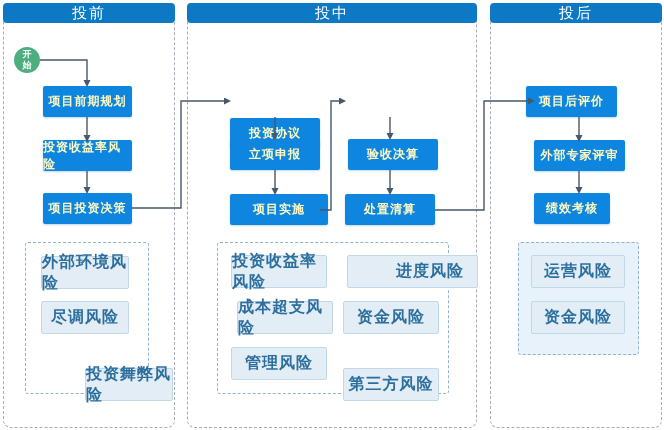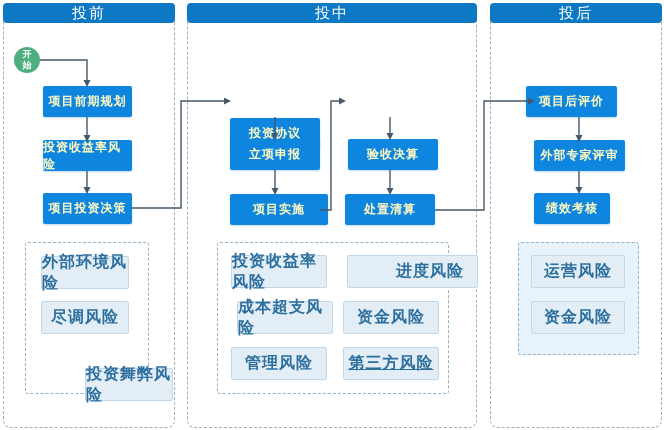--- a/index.html
+++ b/index.html
@@ -78,21 +78,21 @@
   <div class="rbox" style="left:41px;top:256px;width:86px;">外部环境风险</div>
   <div class="rbox" style="left:41px;top:301px;width:86px;">尽调风险</div>
   <div class="rbox" style="left:41px;top:368px;width:86px;margin-left:44px;">投资舞弊风险</div>
 
   <div class="rbox" style="left:231px;top:255px;width:94px;">投资收益率风险</div>
   <div class="rbox" style="left:231px;top:301px;width:94px;margin-left:6px;">成本超支风险</div>
   <div class="rbox" style="left:231px;top:347px;width:94px;">管理风险</div>
 
   <div class="rbox" style="left:347px;top:255px;width:94px;padding-left:35px;">进度风险</div>
   <div class="rbox" style="left:343px;top:301px;width:94px;">资金风险</div>
-  <div class="rbox" style="left:343px;top:347px;width:94px;text-decoration:underline;">第三方风险</div>
+  <div class="rbox" style="left:343px;top:368px;width:94px;">第三方风险</div>
 
   <div class="rbox" style="left:531px;top:255px;width:92px;">运营风险</div>
   <div class="rbox" style="left:531px;top:301px;width:92px;">资金风险</div>
 
   <svg class="connectors" width="664" height="430" viewBox="0 0 664 430">
     <defs>
       <marker id="arw" markerWidth="8" markerHeight="8" refX="1" refY="3.5" orient="auto" markerUnits="userSpaceOnUse">
         <path d="M0,0 L7,3.5 L0,7 Z" fill="#46586b"></path>
       </marker>
     </defs>

